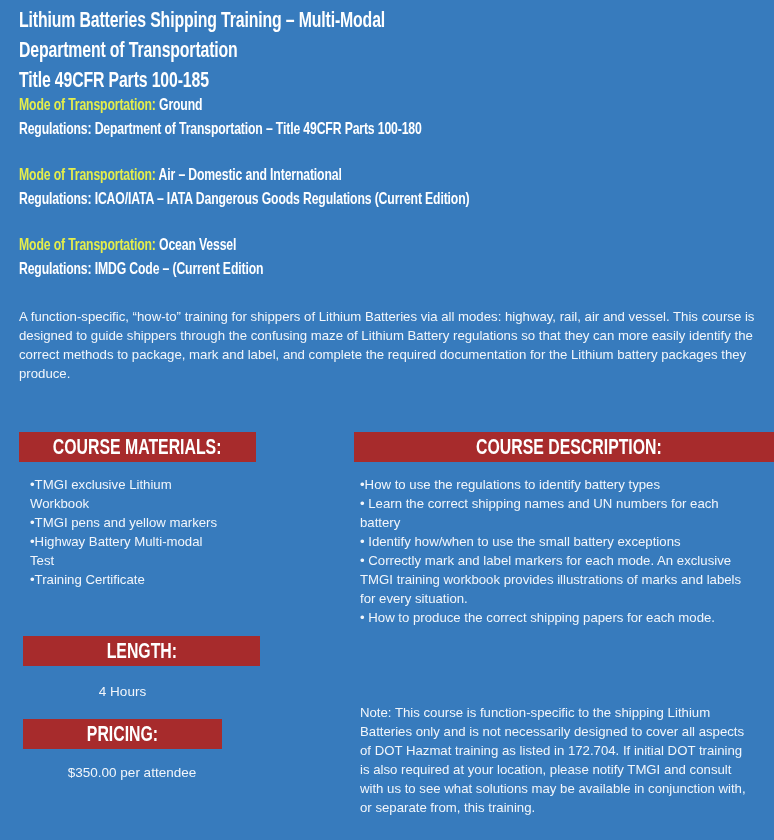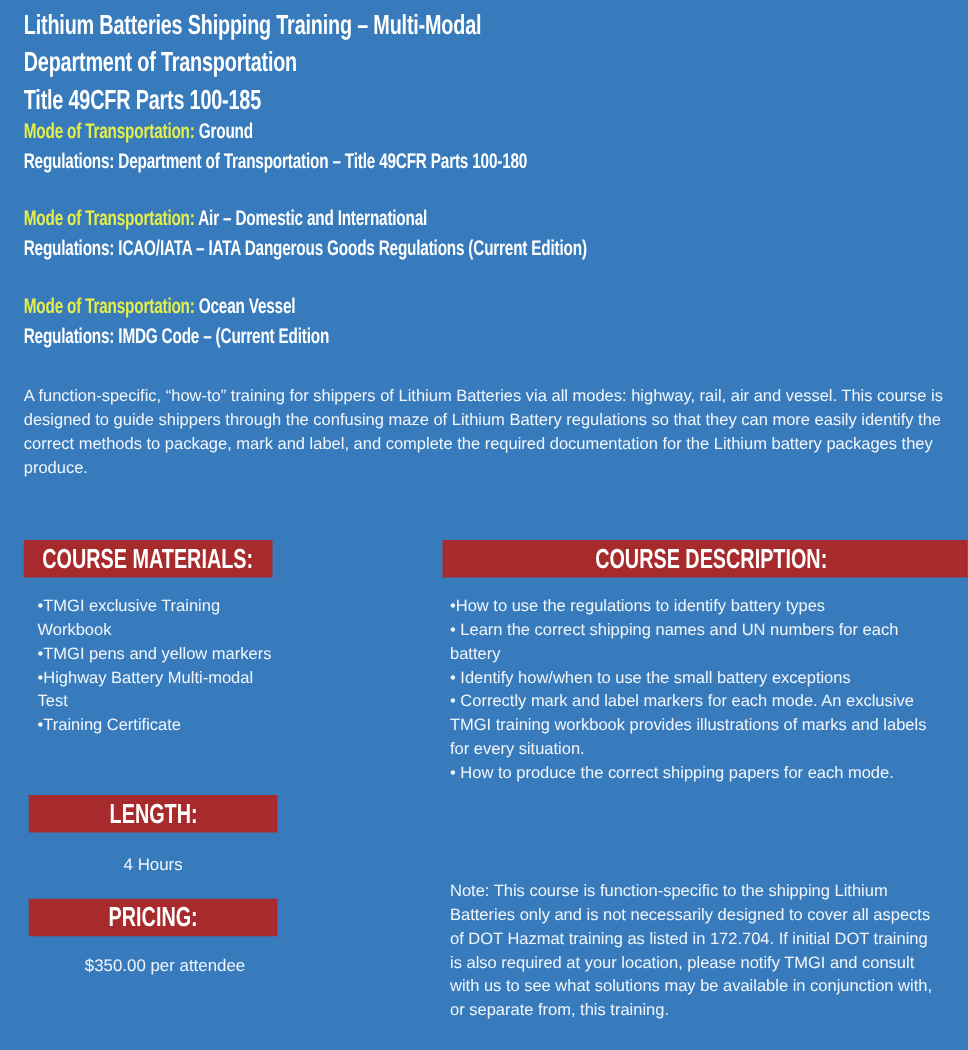--- a/index.html
+++ b/index.html
@@ -122,31 +122,31 @@
 
 <div>
   <div class="mode-line cond" style="top:233px;"><span class="mode-label">Mode of Transportation:</span><span> Ocean Vessel</span></div>
   <div class="reg-line cond" style="top:257px;">Regulations:  IMDG Code – (Current Edition</div>
 </div>
 
 <div class="intro">
   <p>A function-specific, “how-to” training for shippers of Lithium Batteries via all modes: highway, rail, air and vessel. This course is designed to guide shippers through the confusing maze of Lithium Battery regulations so that they can more easily identify the correct methods to package, mark and label, and complete the required documentation for the Lithium battery packages they produce.</p>
 </div>
 
-<div class="banner" style="left:19px; top:432px; width:199px;">
+<div class="banner" style="left:19px; top:432px; width:237px;">
   <span>COURSE MATERIALS:</span>
 </div>
 <ul class="list" style="left:30px; top:475px; width:200px;">
-  <li>•TMGI exclusive Training Workbook</li>
+  <li>•TMGI exclusive Lithium Workbook</li>
   <li>•TMGI pens and yellow markers</li>
   <li>•Highway Battery Multi-modal Test</li>
   <li>•Training Certificate</li>
 </ul>
 
-<div class="banner" style="left:23px; top:636px; width:199px;text-align:right;">
+<div class="banner" style="left:23px; top:636px; width:237px;text-align:right;">
   <span>LENGTH:</span>
 </div>
 <div class="centered-text" style="left:23px; top:682px; width:199px;">4 Hours</div>
 
 <div class="banner" style="left:23px; top:719px; width:199px;">
   <span>PRICING:</span>
 </div>
 <div class="centered-text" style="left:36px; top:763px; width:192px;">$350.00 per attendee</div>
 
 <div class="banner" style="left:354px; top:432px; width:429px;">

